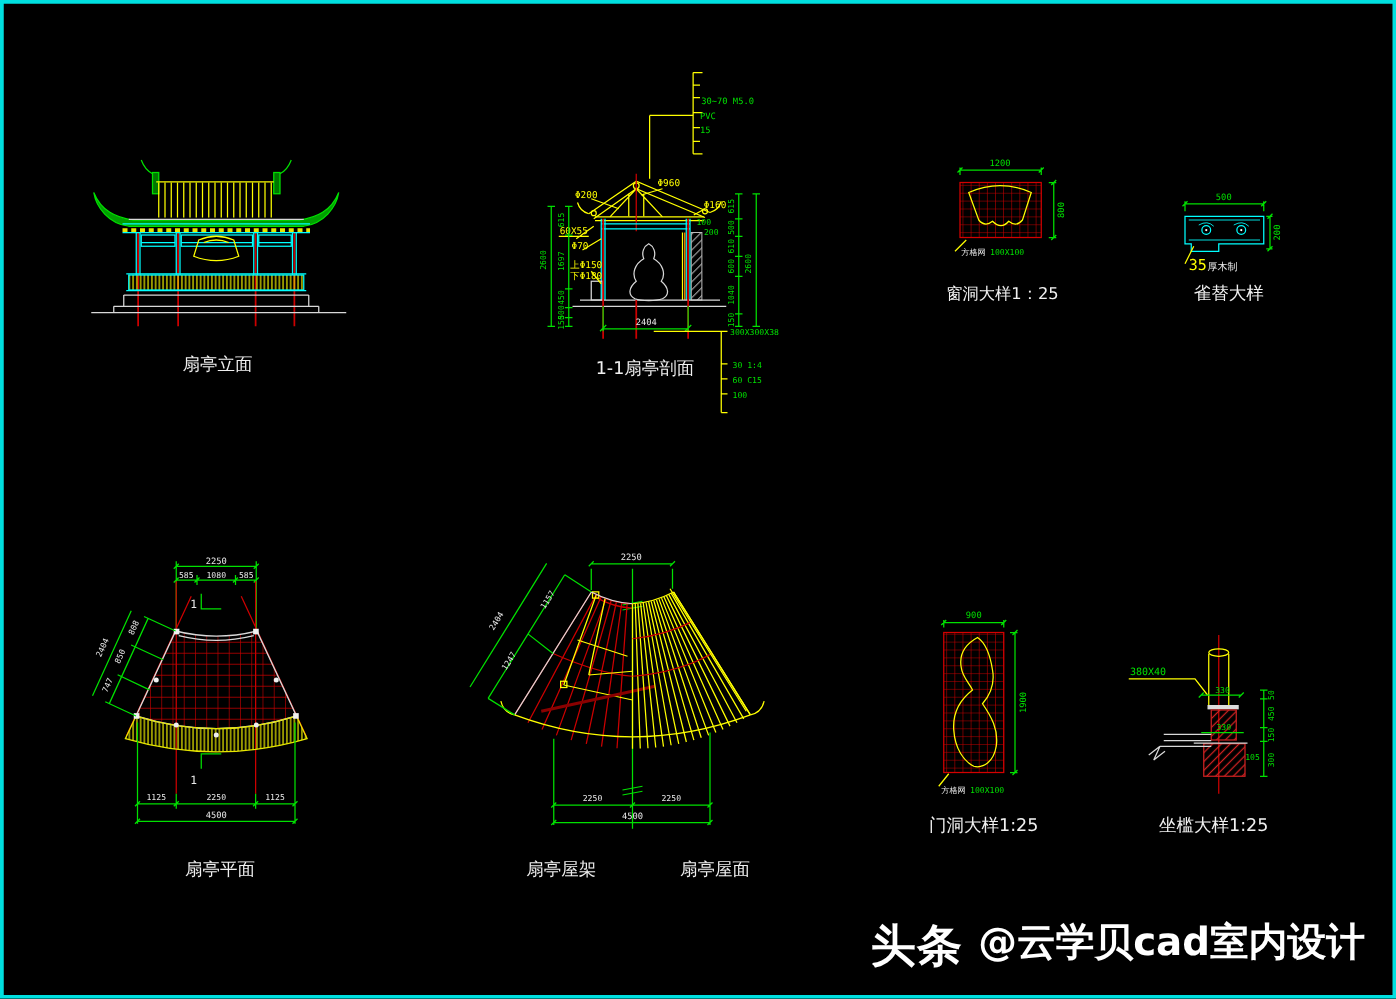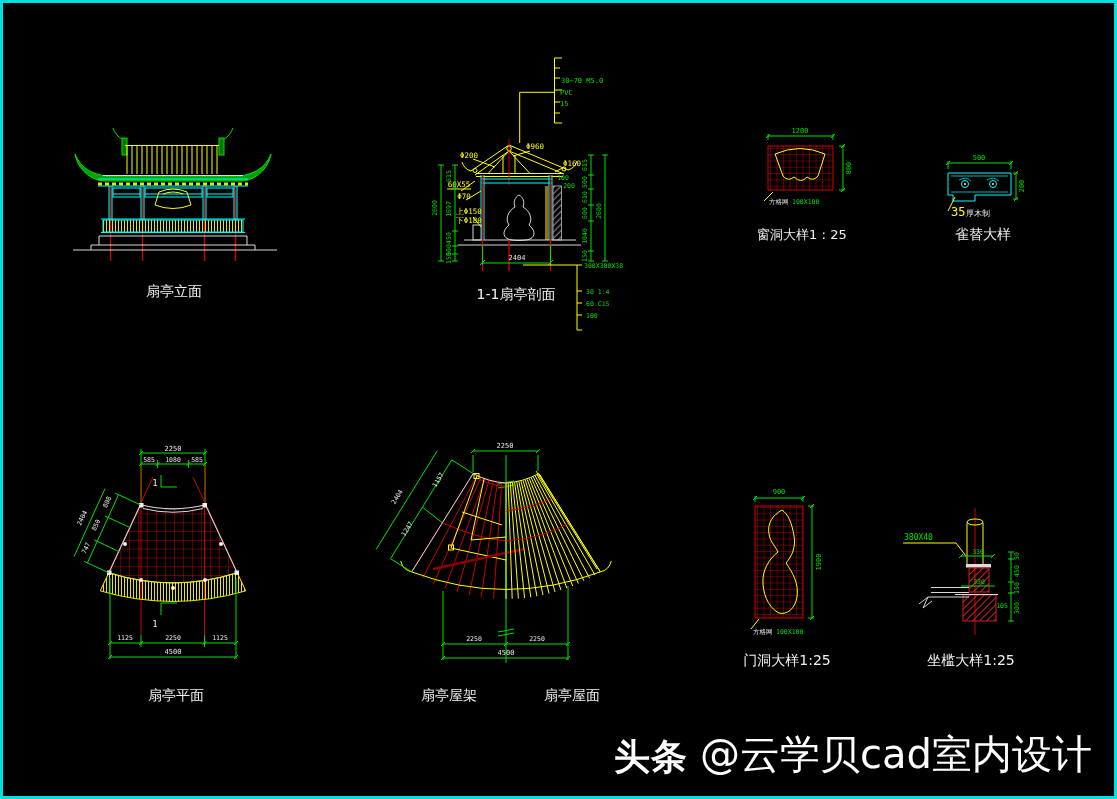--- a/index.html
+++ b/index.html
@@ -13,23 +13,23 @@
   .r{stroke:#cc0000;fill:none;stroke-width:1;}
   .w{stroke:#d8d8d8;fill:none;stroke-width:1;}
   .o{stroke:#ff8800;fill:none;stroke-width:1;}
   
   text{font-family:"DejaVu Sans Mono",monospace;}
   .gt{fill:#00e000;font-size:7px;text-anchor:middle;stroke:none;}
   .wt{fill:#e8e8e8;font-size:7px;text-anchor:middle;stroke:none;}
   .yt{fill:#ffff00;font-size:7.5px;text-anchor:middle;stroke:none;}
   .st{font-size:6.5px;}
   .title{fill:#f0f0f0;font-size:14px;text-anchor:middle;font-family:"DejaVu Sans",sans-serif;stroke:none;}
-  #watermark{position:absolute;right:22px;bottom:14px;color:#fff;display:flex;align-items:flex-end;gap:12px;}
+  #watermark{position:absolute;right:22px;bottom:14px;color:#fff;display:flex;align-items:flex-start;gap:12px;}
   #watermark .brand{font-size:36px;font-weight:900;letter-spacing:1px;}
-  #watermark .handle{font-size:40px;font-weight:400;}
+  #watermark .handle{font-size:31px;font-weight:700;}
 </style>
 </head>
 <body>
 
 <div id="stage">
 <svg width="1111" height="793" viewBox="0 0 1111 793">
 <defs>
   <pattern id="rg" width="6.5" height="6.3" patternUnits="userSpaceOnUse">
     <path d="M0,0 H6.5 M0,0 V6.3" stroke="#c40000" stroke-width="0.9" fill="none"></path>
   </pattern>

